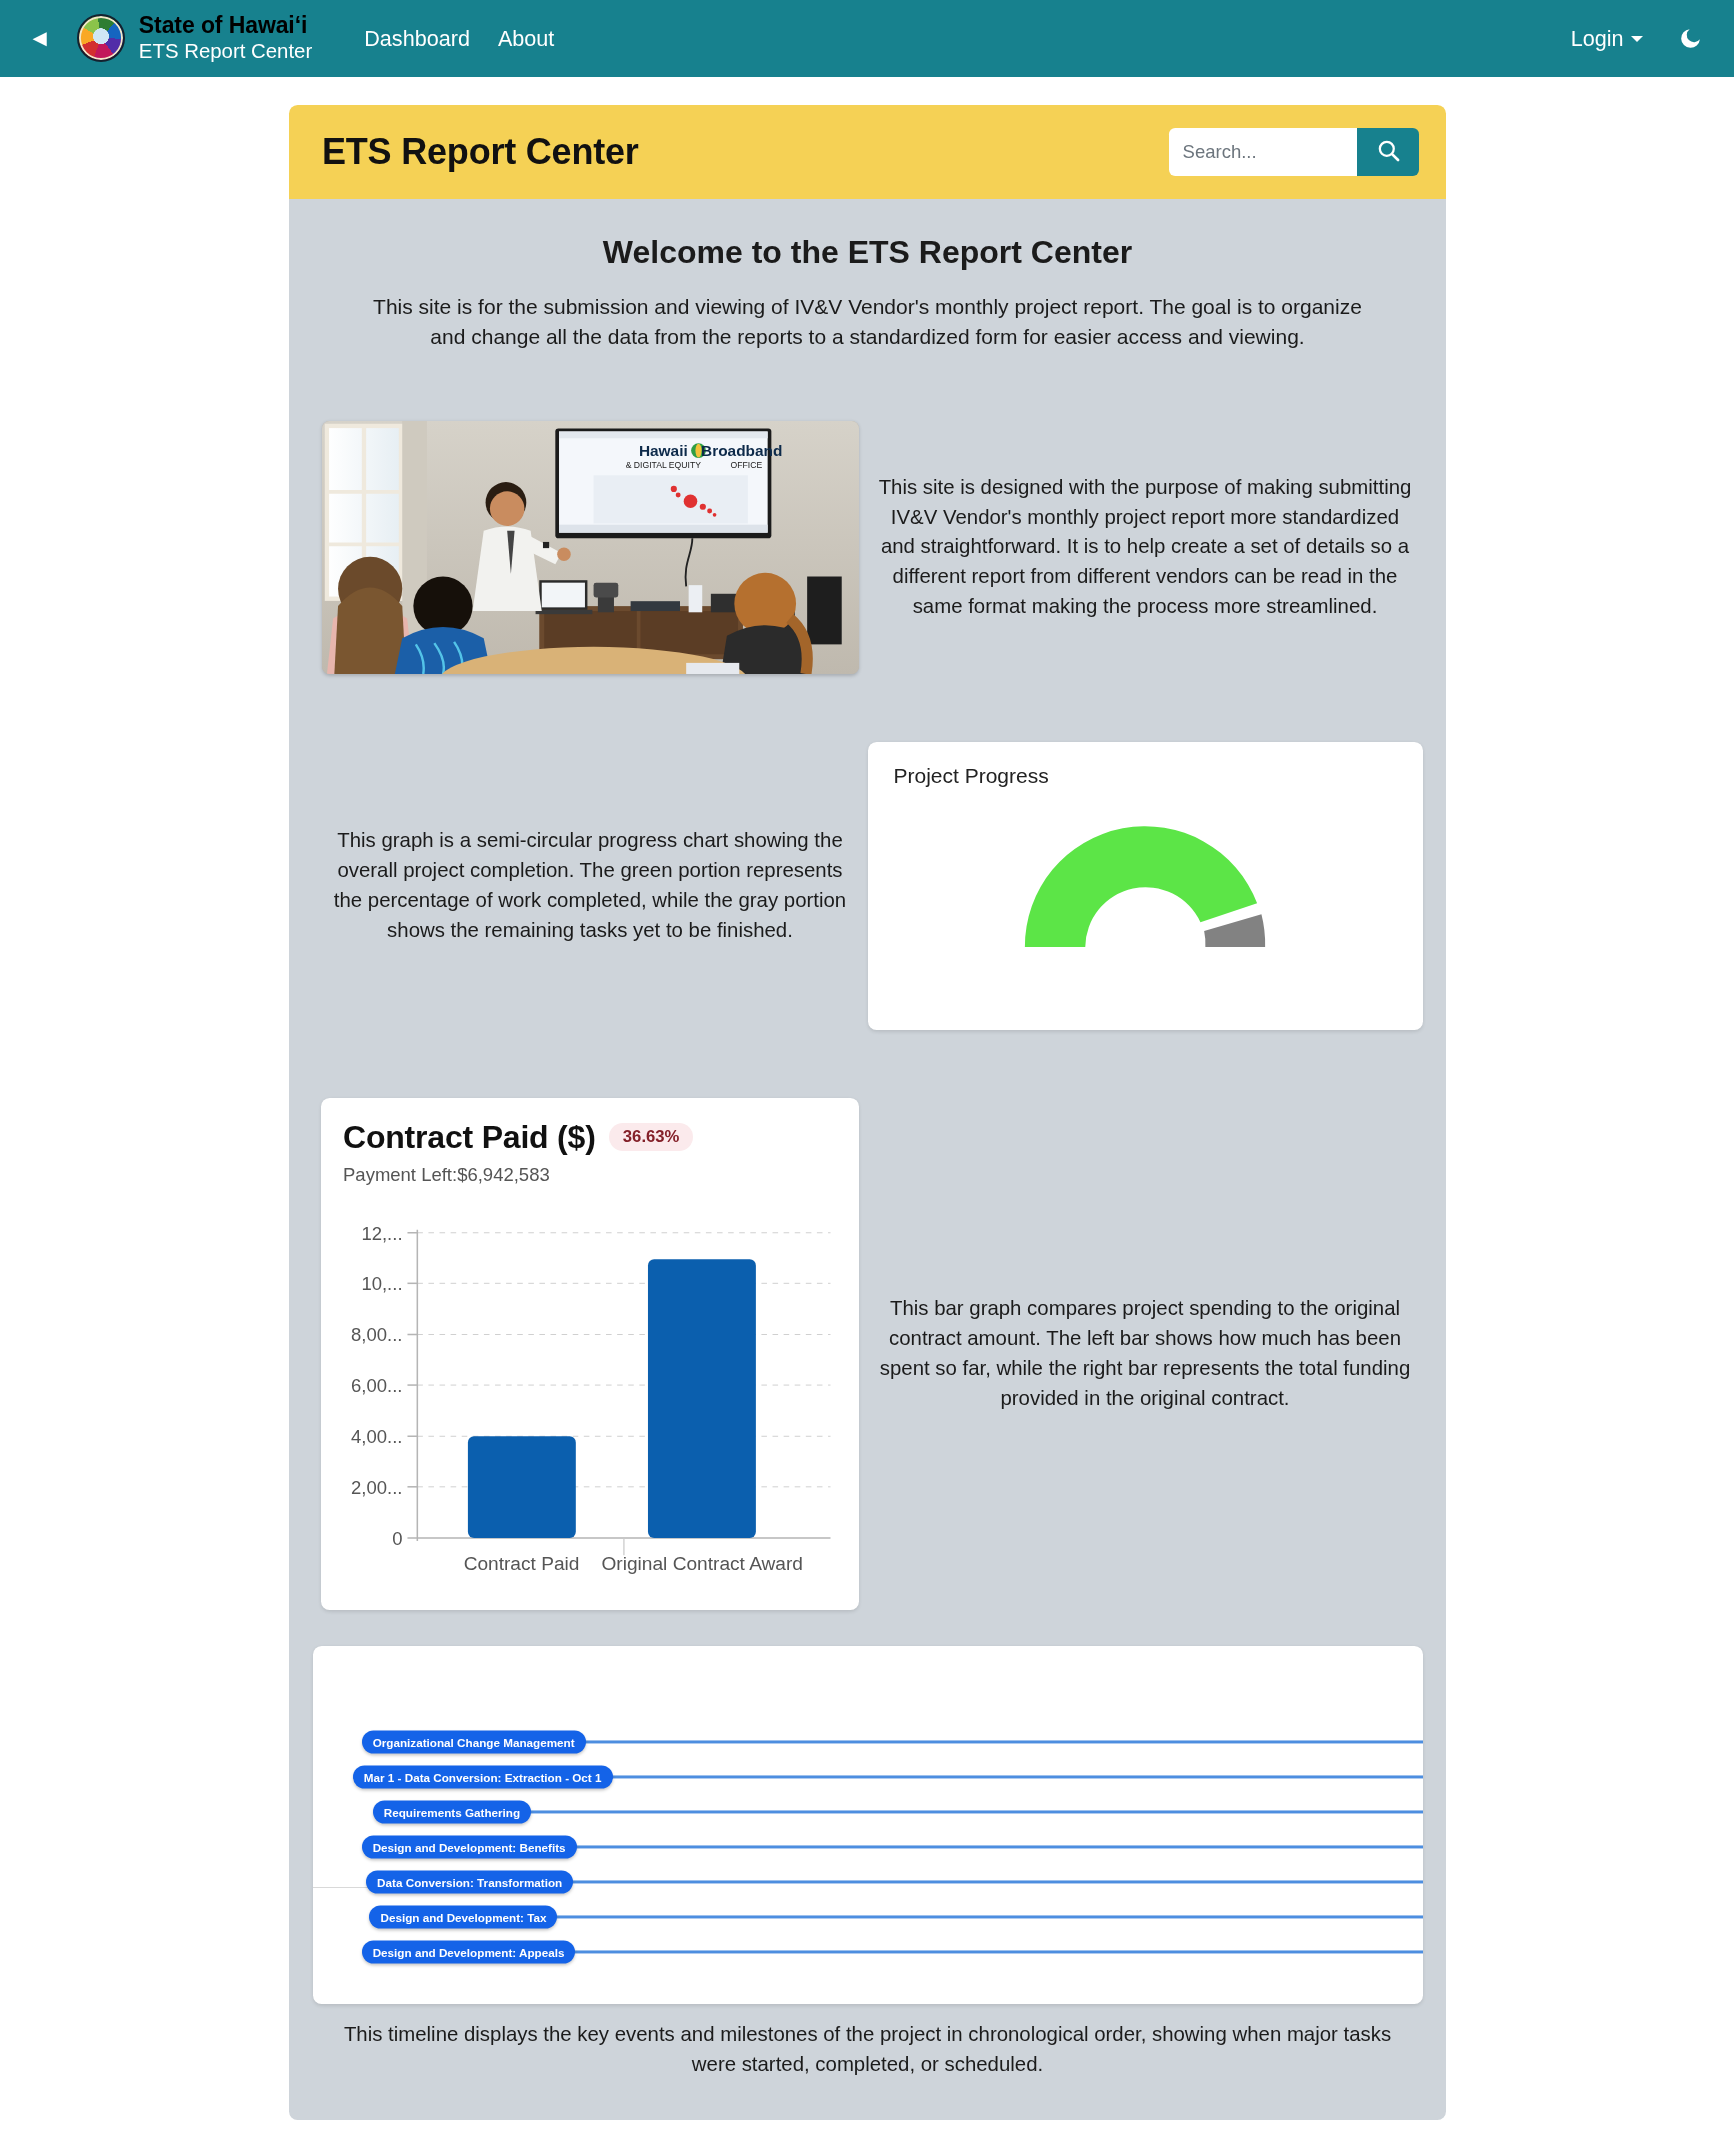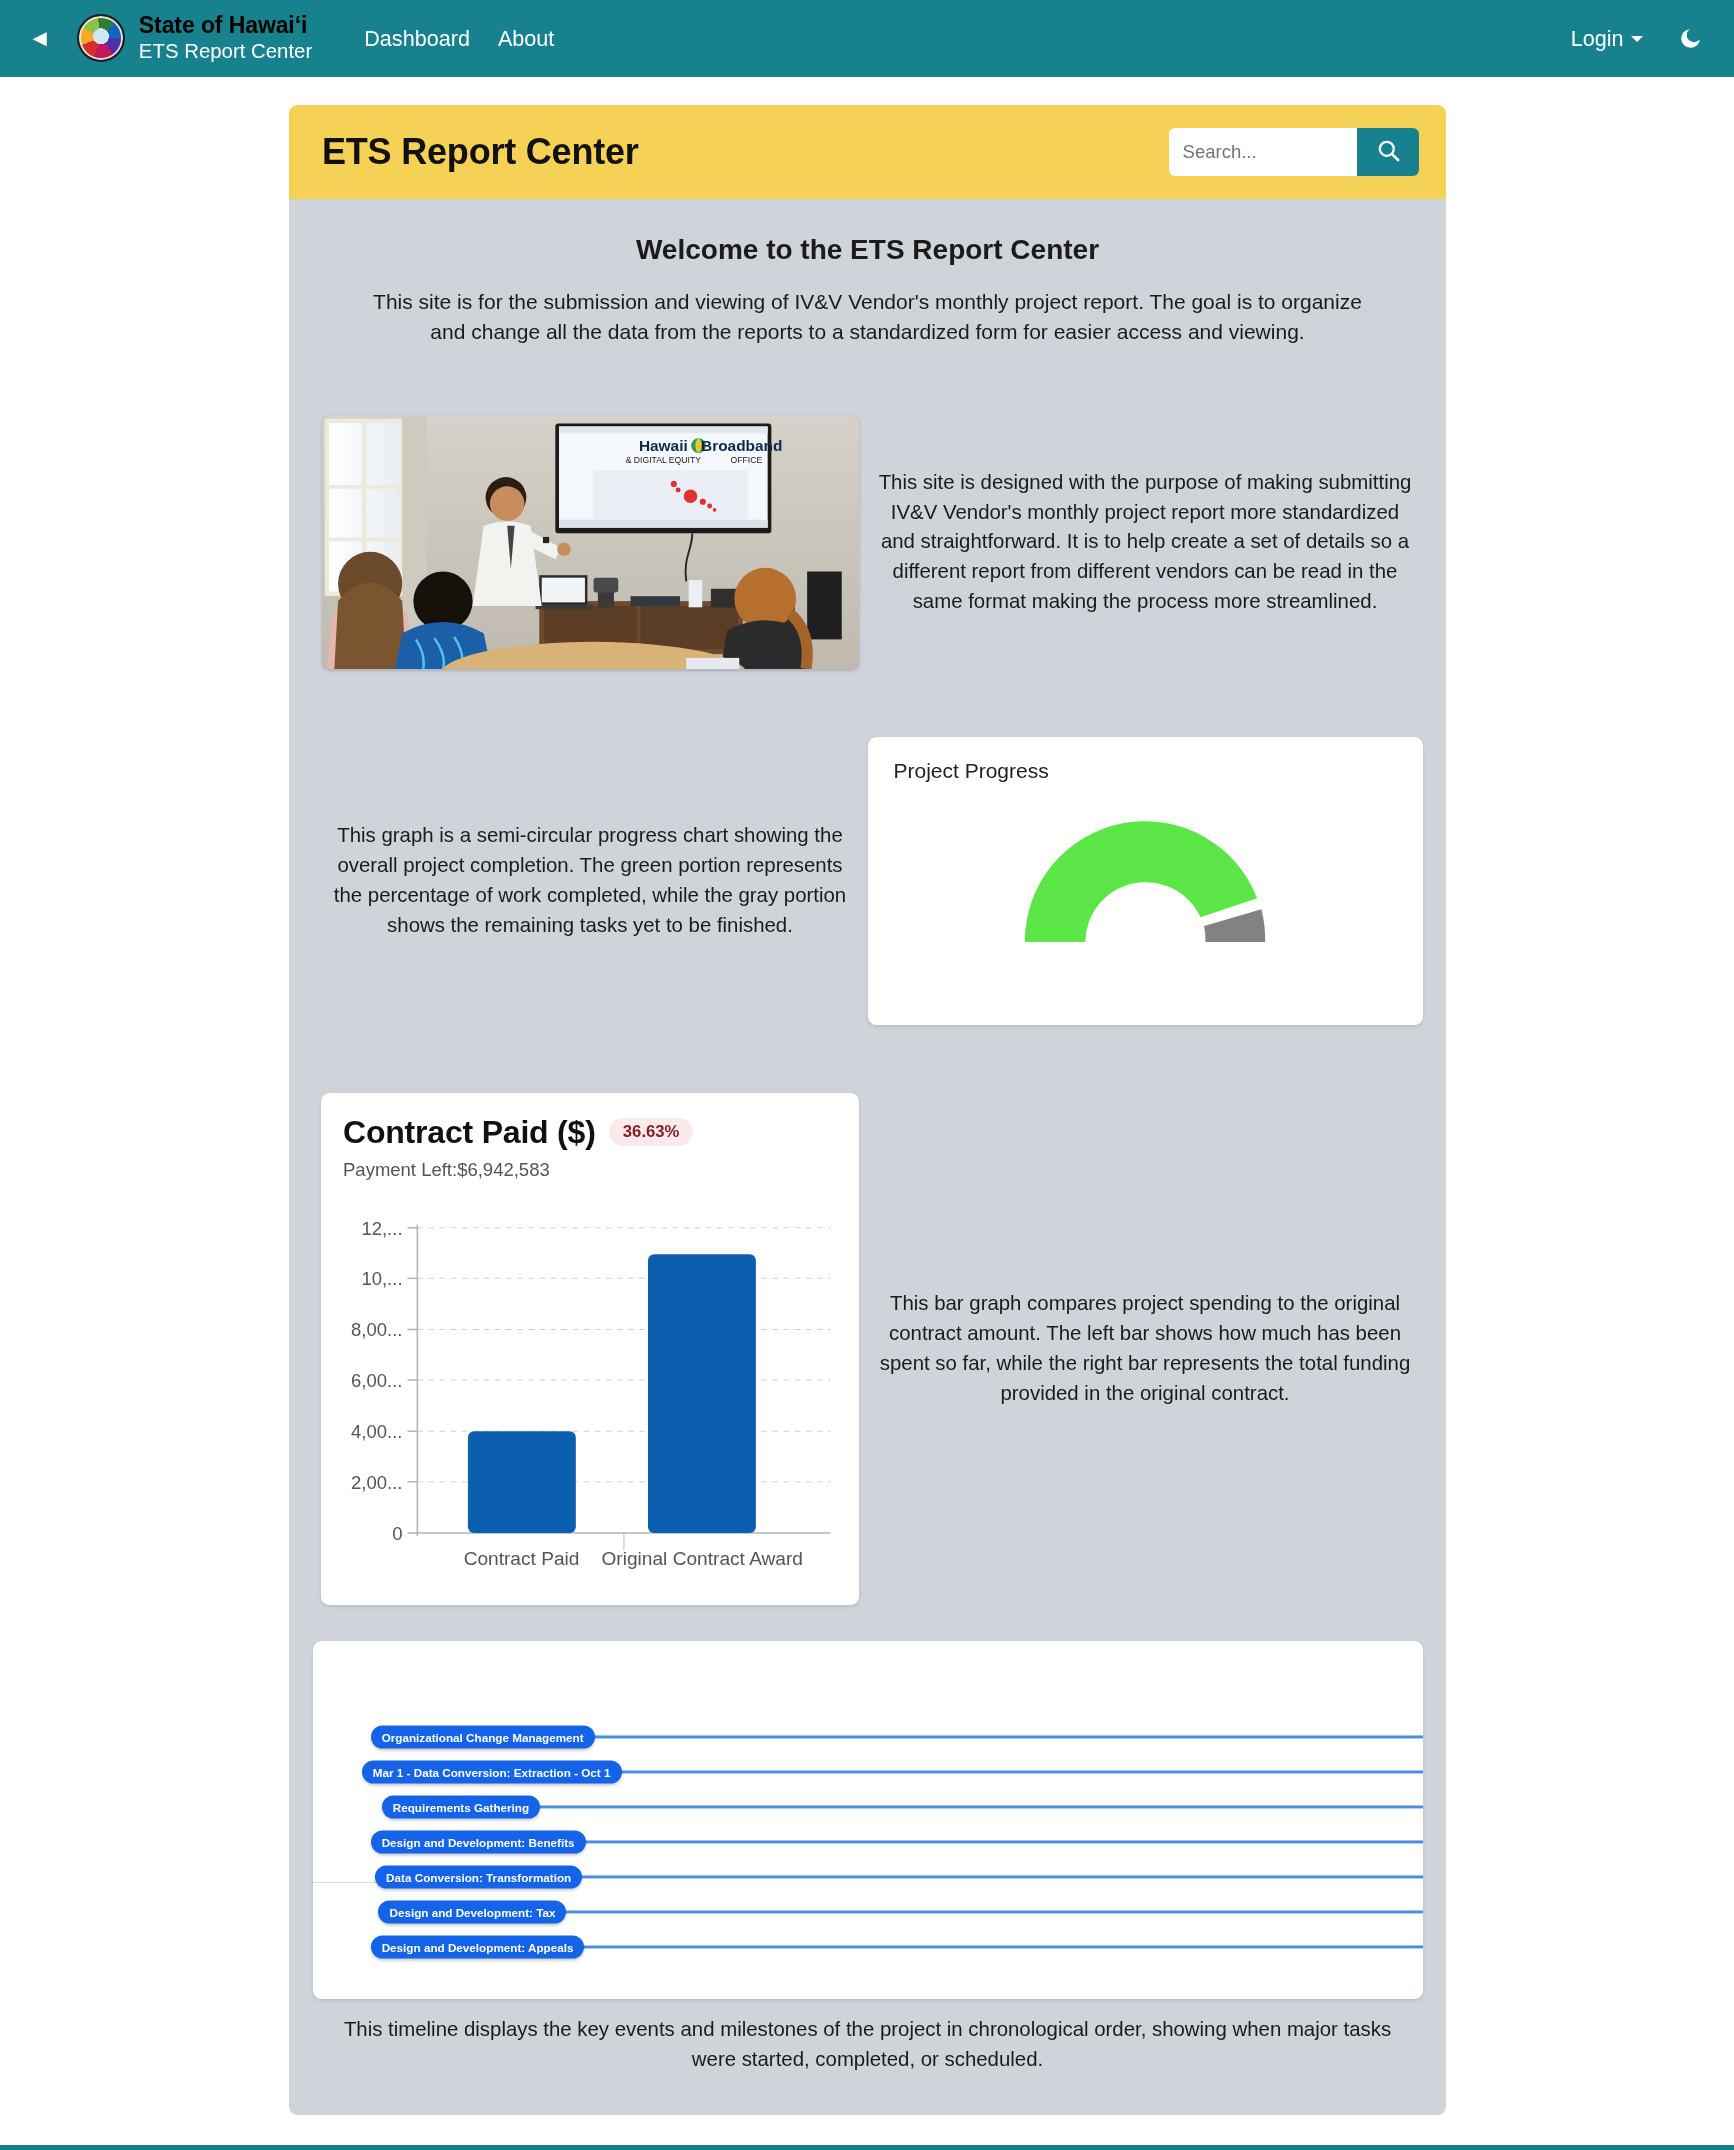--- a/index.html
+++ b/index.html
@@ -92,21 +92,21 @@
     justify-content: center;
   }
 
   
   .content {
     background: #CED4DA;
     border-radius: 0 0 8.6px 8.6px;
     padding: 35px 0 41px 0;
   }
   .welcome-title {
-    text-align: center; font-size: 28px; font-weight: bold; color: #1b1b1b;
+    text-align: center; font-size: 32px; font-weight: bold; color: #1b1b1b;
     margin-bottom: 21px;
   }
   .welcome-body {
     text-align: center; font-size: 21px; color: #1b1b1b; line-height: 1.45;
     max-width: 1000px; margin: 0 auto;
   }
 
   
   .row {
     display: flex; align-items: center;
@@ -144,21 +144,21 @@
   }
   .bar-sub { font-size: 18.5px; color: #555555; margin-top: 8.6px; }
   .bar-plot { margin-top: 18.5px; }
 
   
   .timeline-wrap { padding: 0 23.5px; margin-top: 36px; }
   .timeline-card {
     width: 100%; height: 358px; overflow: hidden; position: relative;
     background: #ffffff; border-radius: 8.6px; box-shadow: 0 1.2px 3.7px rgba(0,0,0,.10);
   }
-  .tl-rows { position: absolute; left: 16px; top: 79px; width: 100%; }
+  .tl-rows { position: absolute; left: 7px; top: 79px; width: 100%; }
   .tl-row { position: relative; height: 35px; }
   .tl-line {
     position: absolute; top: 50%; height: 3.1px; background: #4d8ee0;
     transform: translateY(-50%); right: 0;
   }
   .tl-pill {
     position: absolute; top: 50%; transform: translateY(-50%);
     background: #1463e8; color: #ffffff; font-size: 11.7px; font-weight: bold;
     border-radius: 617px; padding: 5px 11px; white-space: nowrap;
     box-shadow: 0 1.9px 3.1px rgba(0,0,0,.22);

